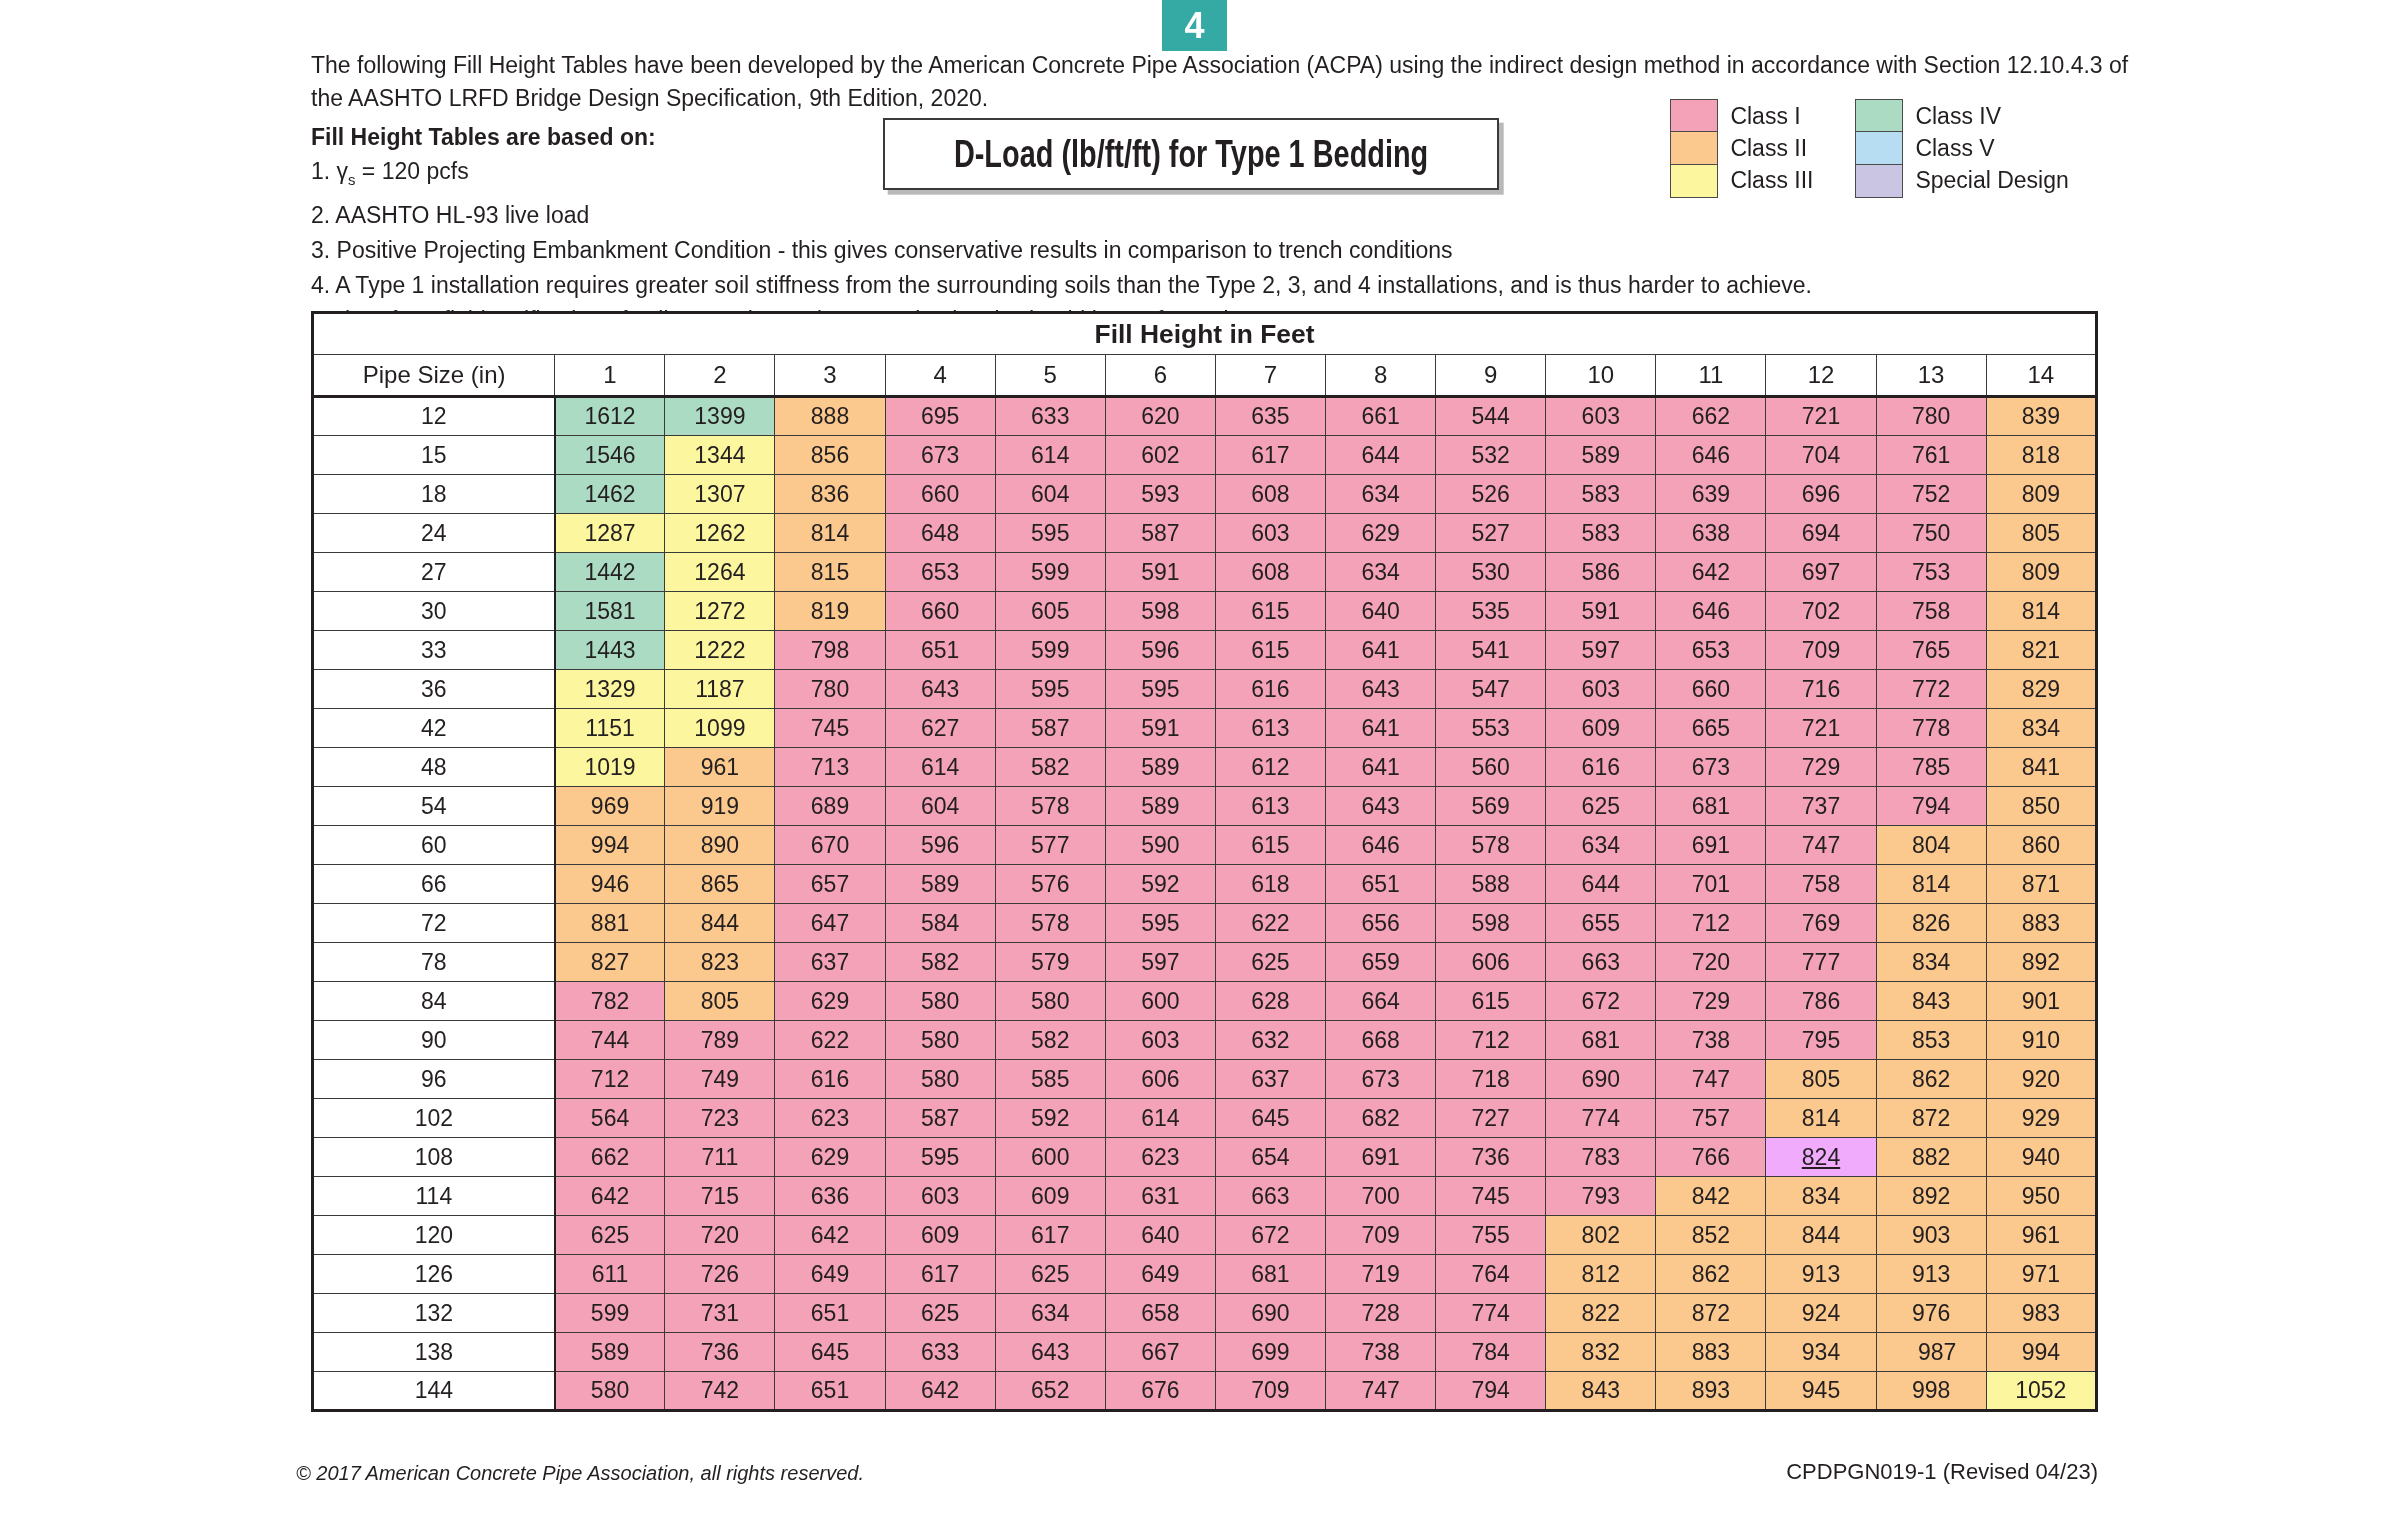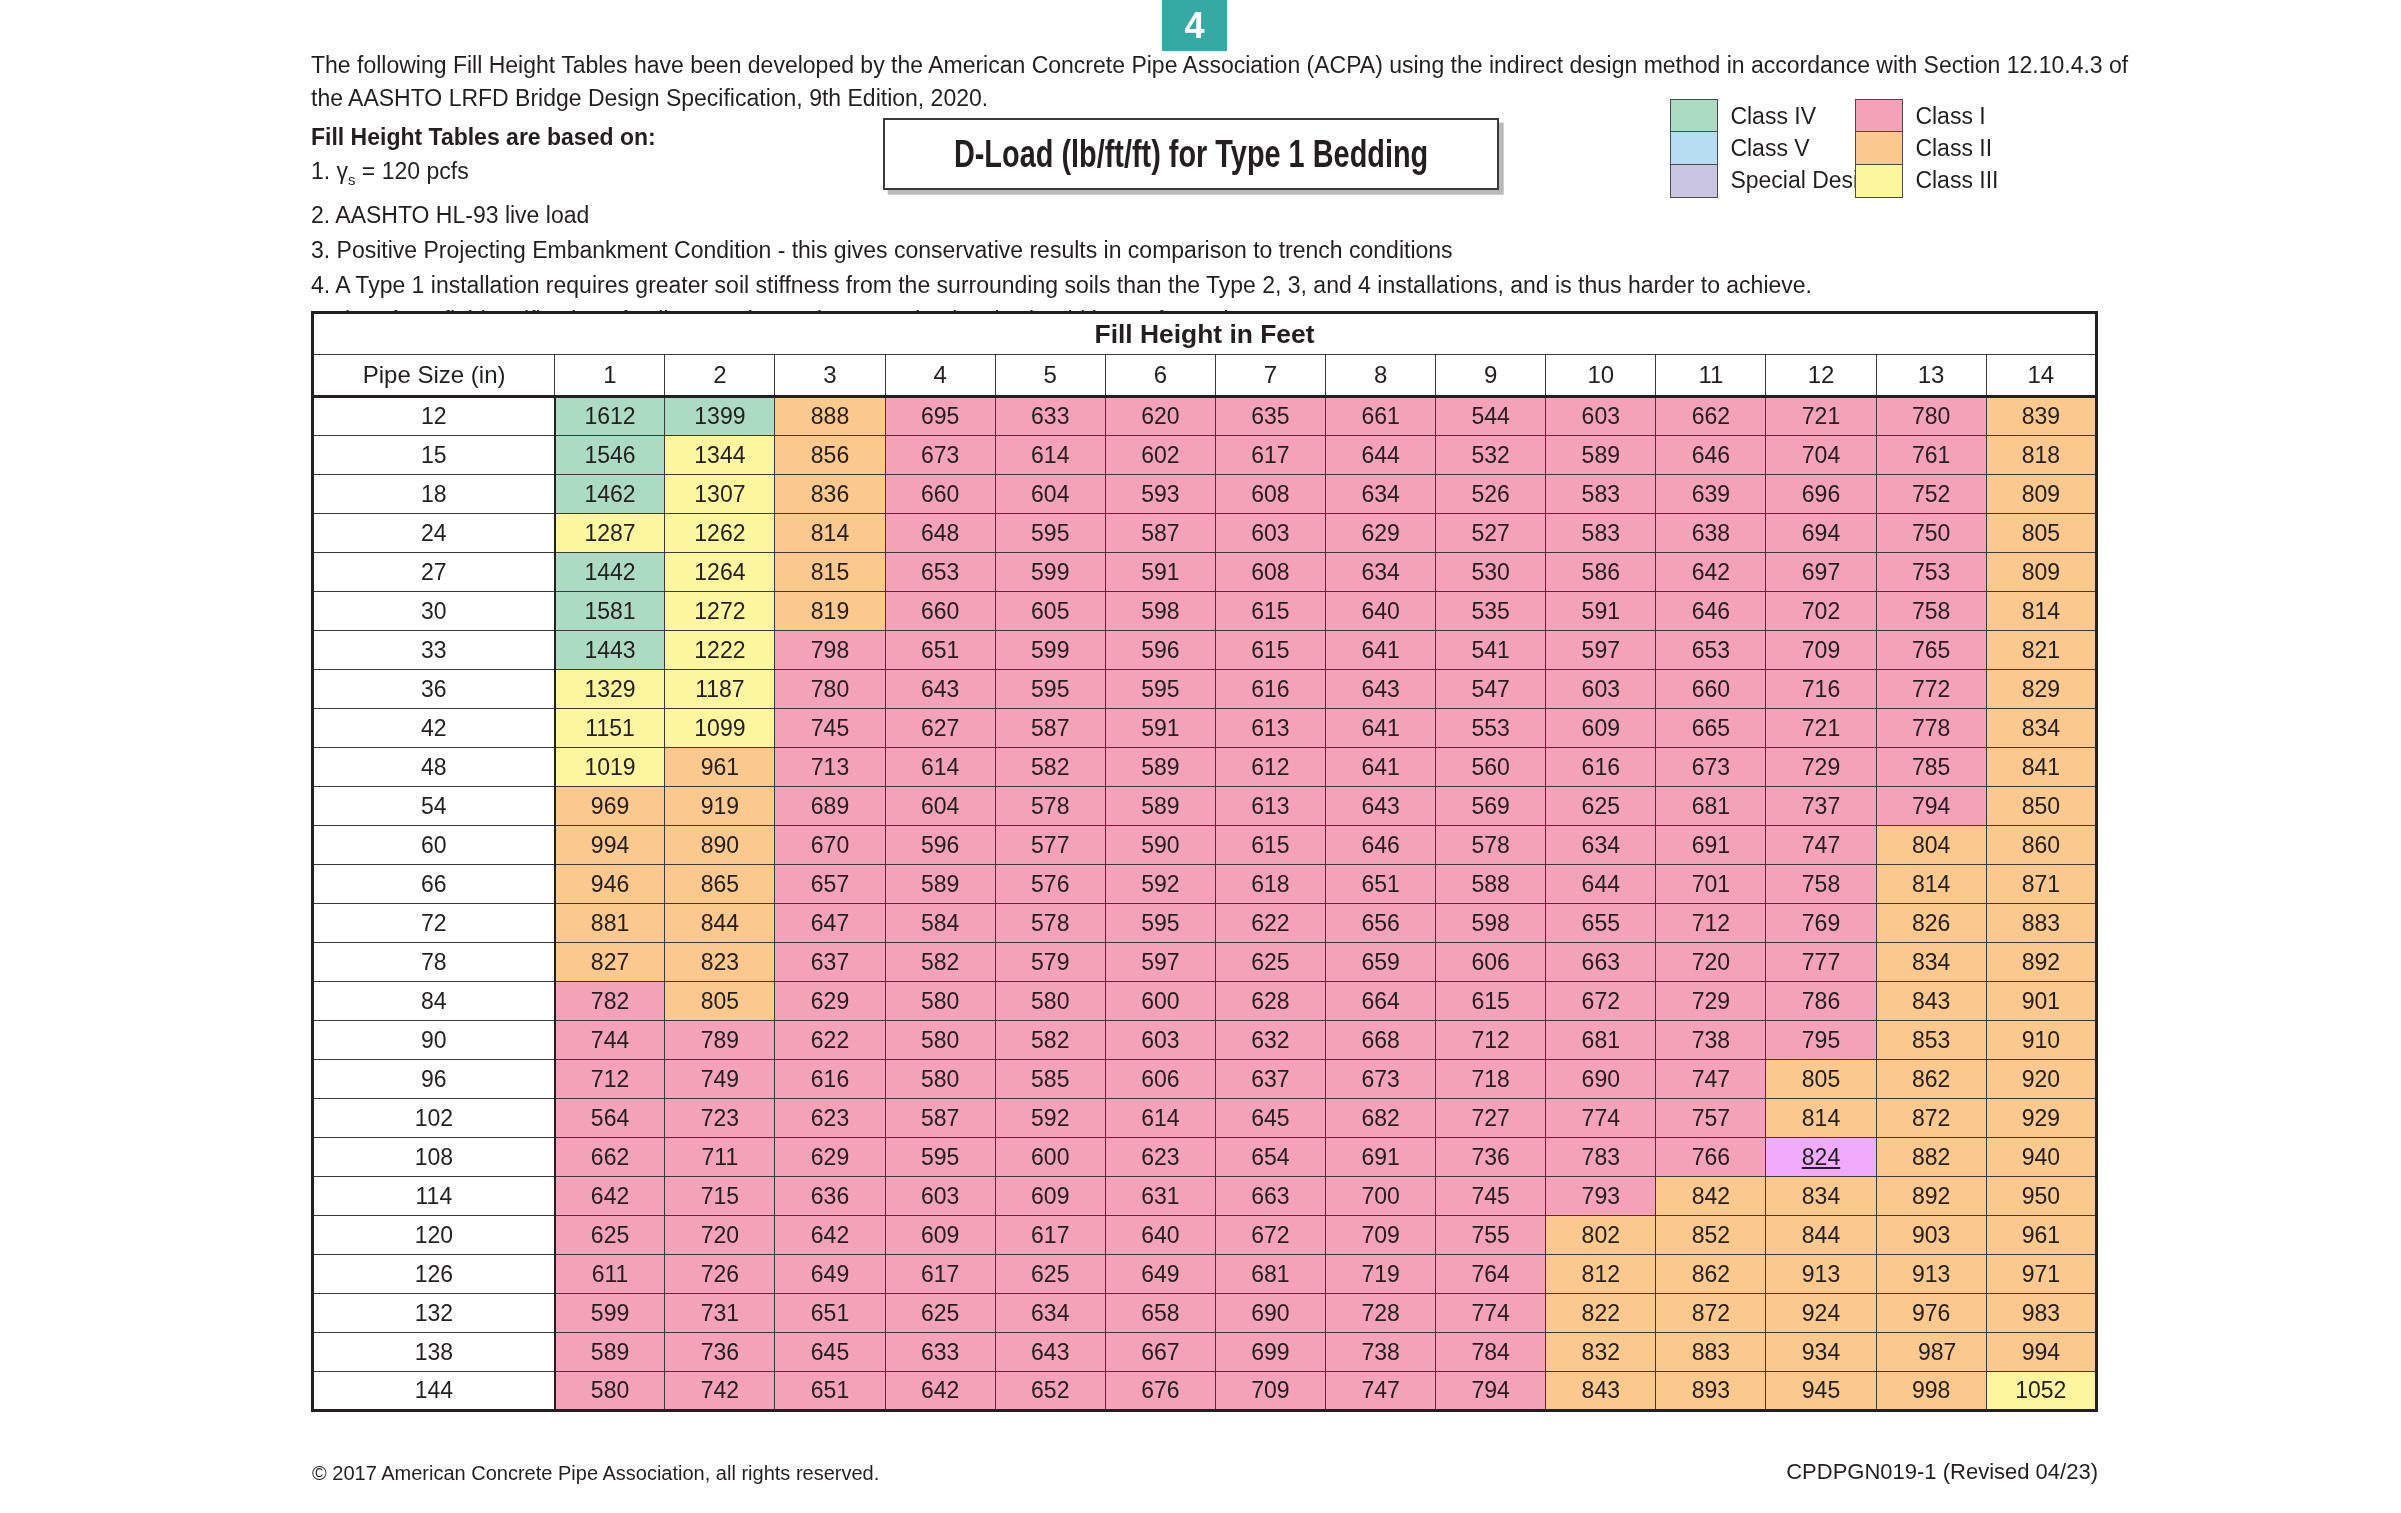--- a/index.html
+++ b/index.html
@@ -35,66 +35,66 @@
   }
   table.fht th, table.fht td{
     border:1.6px solid #3a3a3a;text-align:center;vertical-align:middle;
     padding:0;font-weight:normal;overflow:hidden;
   }
   table.fht .table-title-cell{font-size:26.4px;font-weight:bold;height:40px;background:#fff;}
   table.fht thead tr.cols th{font-size:24px;height:40px;background:#fff;border-bottom:3.1px solid #231f20;}
   table.fht tbody tr{height:39px;}
   table.fht tbody td{font-size:23px;}
   table.fht tbody th.size-cell{background:#ffffff;font-size:23px;border-right:2.3px solid #231f20;}
-  .footer-left{position:absolute;left:312px;top:1462px;font-size:20px;white-space:nowrap;}
+  .footer-left{position:absolute;left:296px;top:1462px;font-size:20px;white-space:nowrap;font-style:italic;}
   .footer-right{position:absolute;left:311px;top:1459px;width:1787px;text-align:right;font-size:22px;white-space:nowrap;}
 </style>
 </head>
 <body>
 
 <div class="badge">4</div>
 
 <div class="intro">
   <div>The following Fill Height Tables have been developed by the American Concrete Pipe Association (ACPA) using the indirect design method in accordance with Section 12.10.4.3 of</div>
   <div>the AASHTO LRFD Bridge Design Specification, 9th Edition, 2020.</div>
 </div>
 
 <div class="based-on">Fill Height Tables are based on:</div>
 
 <div class="title-box">
   <span class="title-text">D-Load (lb/ft/ft) for Type 1 Bedding</span>
 </div>
 
 <div class="legend">
+  <div class="legend-col">
+    <div class="legend-item">
+      <span class="swatch" style="background: rgb(243, 162, 184);"></span>
+      <span class="legend-label">Class I</span>
+    </div>
+    <div class="legend-item">
+      <span class="swatch" style="background: rgb(251, 200, 141);"></span>
+      <span class="legend-label">Class II</span>
+    </div>
+    <div class="legend-item">
+      <span class="swatch" style="background: rgb(252, 246, 158);"></span>
+      <span class="legend-label">Class III</span>
+    </div>
+  </div>
   <div class="legend-col">
     <div class="legend-item">
       <span class="swatch" style="background: rgb(172, 219, 196);"></span>
       <span class="legend-label">Class IV</span>
     </div>
     <div class="legend-item">
       <span class="swatch" style="background: rgb(183, 221, 243);"></span>
       <span class="legend-label">Class V</span>
     </div>
     <div class="legend-item">
       <span class="swatch" style="background: rgb(201, 197, 227);"></span>
       <span class="legend-label">Special Design</span>
-    </div>
-  </div>
-  <div class="legend-col">
-    <div class="legend-item">
-      <span class="swatch" style="background: rgb(243, 162, 184);"></span>
-      <span class="legend-label">Class I</span>
-    </div>
-    <div class="legend-item">
-      <span class="swatch" style="background: rgb(251, 200, 141);"></span>
-      <span class="legend-label">Class II</span>
-    </div>
-    <div class="legend-item">
-      <span class="swatch" style="background: rgb(252, 246, 158);"></span>
-      <span class="legend-label">Class III</span>
     </div>
   </div>
 </div>
 
 <div class="notes">
   <div><span>1. </span><span>γ</span><sub>s</sub><span> = 120 pcfs</span></div>
   <div>2. AASHTO HL-93 live load</div>
   <div>3. Positive Projecting Embankment Condition - this gives conservative results in comparison to trench conditions</div>
   <div>4. A Type 1 installation requires greater soil stiffness from the surrounding soils than the Type 2, 3, and 4 installations, and is thus harder to achieve.</div>
   <div class="note-indent">Therefore, field verification of soil properties and compaction levels should be performed.</div>

